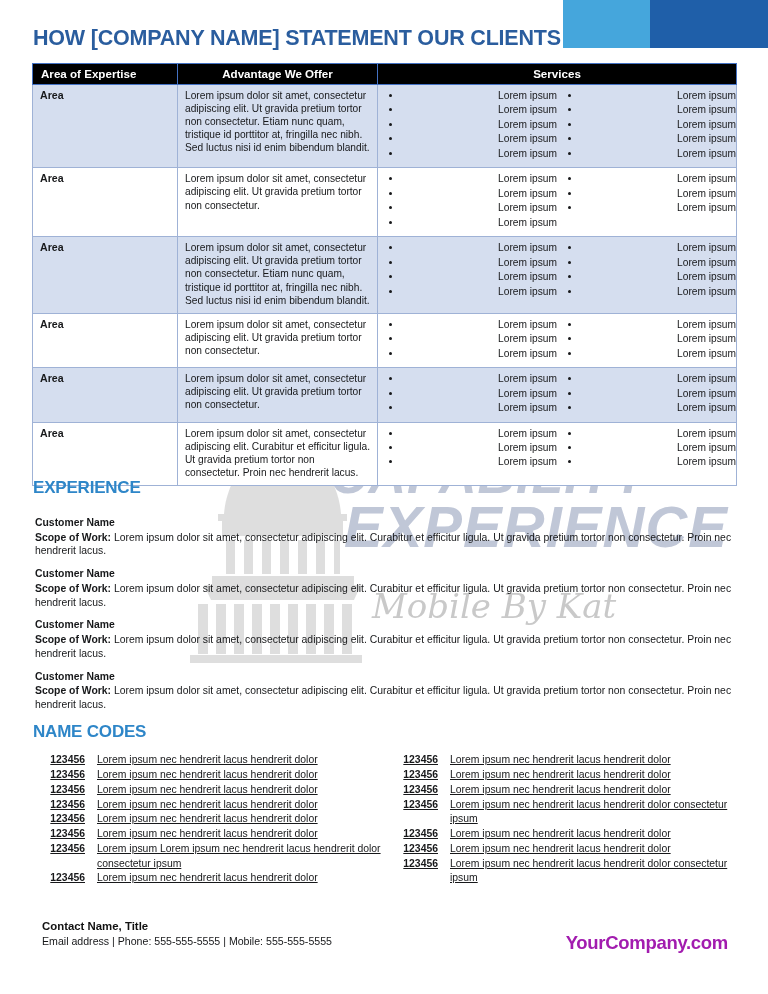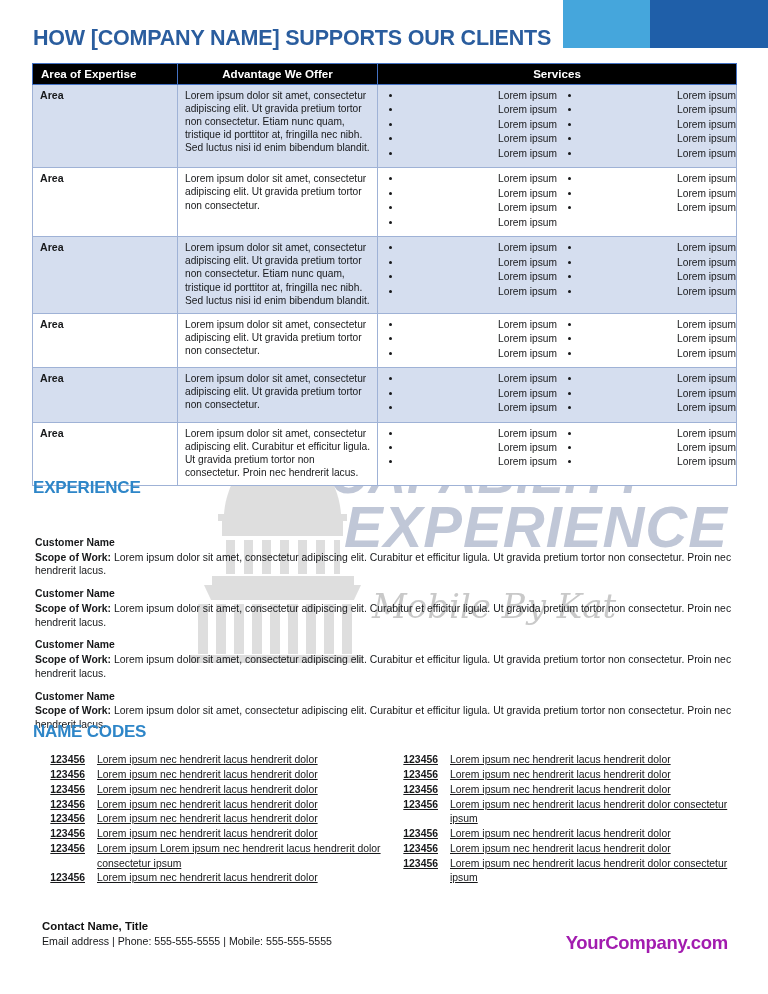--- a/index.html
+++ b/index.html
@@ -131,21 +131,21 @@
     color: #2E86C8;
     letter-spacing: -0.2px;
   }
   #experience-head { top: 478px; }
   #naics-head { top: 722px; }
 
   
   .experience {
     position: absolute;
     left: 35px;
-    top: 536px;
+    top: 516px;
     width: 700px;
     font-size: 10.4px;
     color: #17181a;
     line-height: 1.32;
   }
   .exp-item { margin-bottom: 9px; }
   .exp-name { font-weight: bold; margin-bottom: 1px; }
   .exp-scope-label { font-weight: bold; }
 
   
@@ -241,21 +241,21 @@
     </svg>
     <div class="wm-text">
       <span class="l1">CAPABILITY</span>
       <span class="l2">EXPERIENCE</span>
     </div>
     <div class="wm-script">Mobile By Kat</div>
   </div>
 
   <div class="content">
 
-    <div class="page-title">HOW [COMPANY NAME] SUPPORTS OUR CLIENTS</div>
+    <div class="page-title">HOW [COMPANY NAME] STATEMENT OUR CLIENTS</div>
 
     <table class="cap-table">
       <colgroup>
         <col style="width:145px">
         <col style="width:200px">
         <col style="width:359px">
       </colgroup>
       <thead>
         <tr>
           <th class="h-area">Area of Expertise</th>

